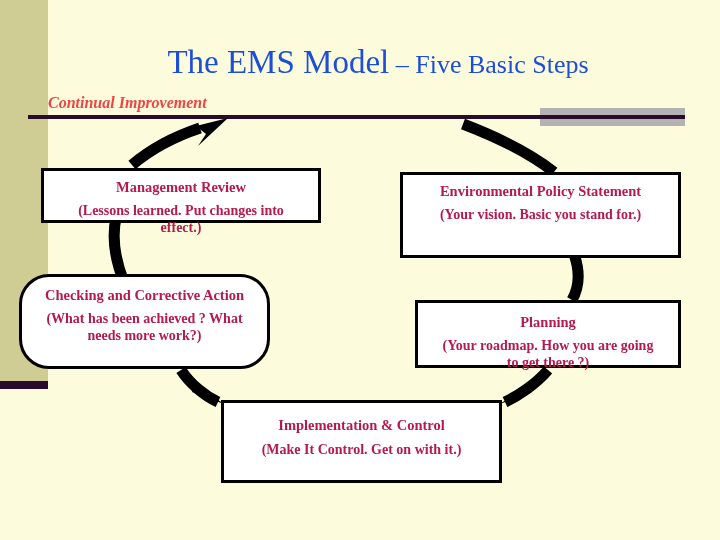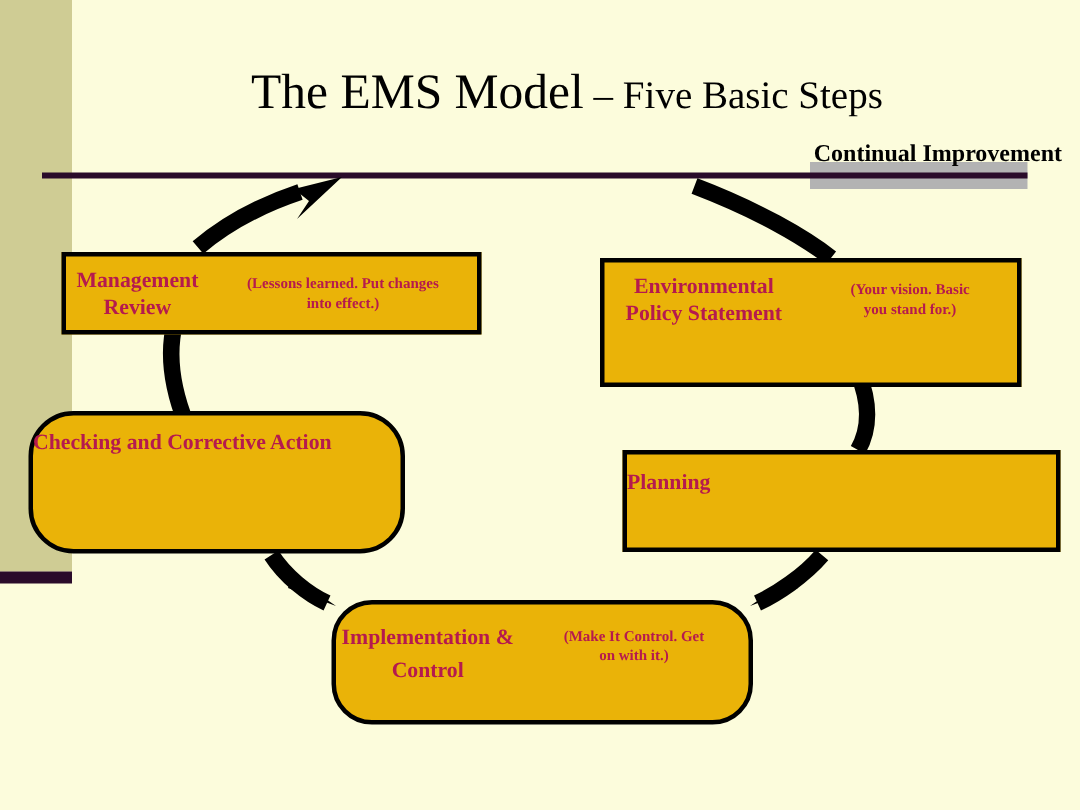--- a/index.html
+++ b/index.html
@@ -50,85 +50,86 @@
     background: #2a0b2a;
   }
 
   
   .title-wrap {
     position: absolute;
     left: 48px;
     top: 44px;
     width: 660px;
     text-align: center;
-    color: #000000;
+    color: #1d4ed8;
     white-space: nowrap;
   }
   .title-main {
     font-size: 33px;
     letter-spacing: 0px;
   }
   .title-sub {
     font-size: 26px;
   }
   .continual {
     position: absolute;
     left: 48px;
     top: 94px;
     width: 660px;
-    text-align: right;
-    color: #000000;
+    text-align: left;
+    color: #ef4444;
     font-size: 16px;
     font-weight: bold;
+    font-style: italic;
   }
 
   
   .arrows {
     position: absolute;
     left: 0;
     top: 0;
     width: 720px;
     height: 540px;
     pointer-events: none;
   }
 
   
   .box {
     position: absolute;
-    background: #eab308;
+    background: #ffffff;
     border: 3px solid #000000;
     box-sizing: border-box;
     color: #b51a4e;
     text-align: center;
     display: flex;
-    flex-direction: row;
+    flex-direction: column;
     justify-content: flex-start;
     padding-top: 8px;
   }
   .box .head {
     font-size: 14.5px;
     font-weight: bold;
     line-height: 1.22;
   }
   .box .note {
-    font-size: 10px;
+    font-size: 14px;
     font-weight: bold;
     line-height: 1.25;
     margin-top: 5px;
     padding: 0 24px;
   }
 
   #box-management     { left: 41px;  top: 168px; width: 280px; height: 55px; }
   #box-policy         { left: 400px; top: 172px; width: 281px; height: 86px; }
   #box-checking       { left: 19px;  top: 274px; width: 251px; height: 95px;
                         padding-top: 10px; border-radius: 30px; }
-  #box-planning       { left: 415px; top: 300px; width: 292px; height: 68px;
+  #box-planning       { left: 415px; top: 300px; width: 266px; height: 68px;
                         padding-top: 11px; }
   #box-implementation { left: 221px; top: 400px; width: 281px; height: 83px;
-                        padding-top: 11px; border-radius: 27px; }
+                        padding-top: 11px; }
   #box-implementation .head { line-height: 1.55; }
 </style>
 </head>
 <body>
 
 <div id="slide">
 
   <div class="left-band"></div>
   <div class="left-bar"></div>
   <div class="right-gray-bar"></div>
@@ -162,24 +163,26 @@
     <div class="note">(Lessons learned.  Put changes into effect.)</div>
   </div>
 
   <div class="box" id="box-policy">
     <div class="head">Environmental Policy Statement</div>
     <div class="note">(Your vision. Basic you stand for.)</div>
   </div>
 
   <div class="box" id="box-checking">
     <div class="head">Checking and Corrective Action</div>
+    <div class="note">(What has been achieved ? What needs more work?)</div>
   </div>
 
   <div class="box" id="box-planning">
     <div class="head">Planning</div>
+    <div class="note">(Your roadmap. How you are going to get there ?)</div>
   </div>
 
   <div class="box" id="box-implementation">
     <div class="head">Implementation &amp; Control</div>
     <div class="note">(Make It Control. Get on with it.)</div>
   </div>
 
 </div>
 
 </body></html>

